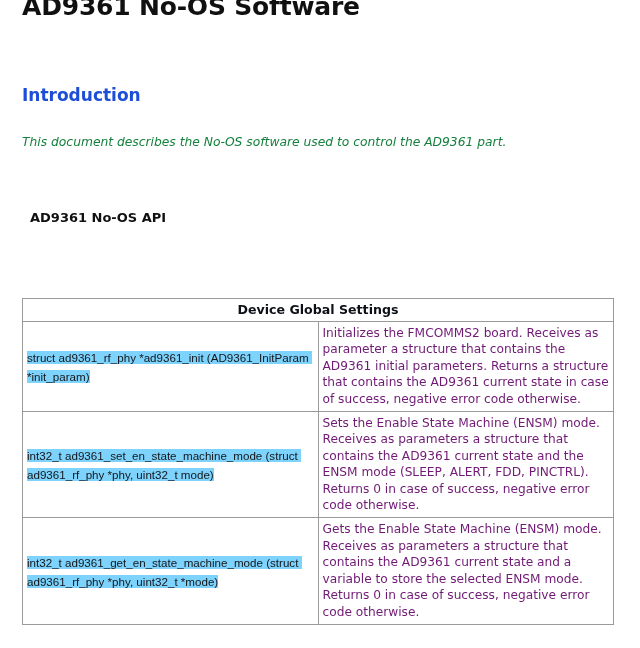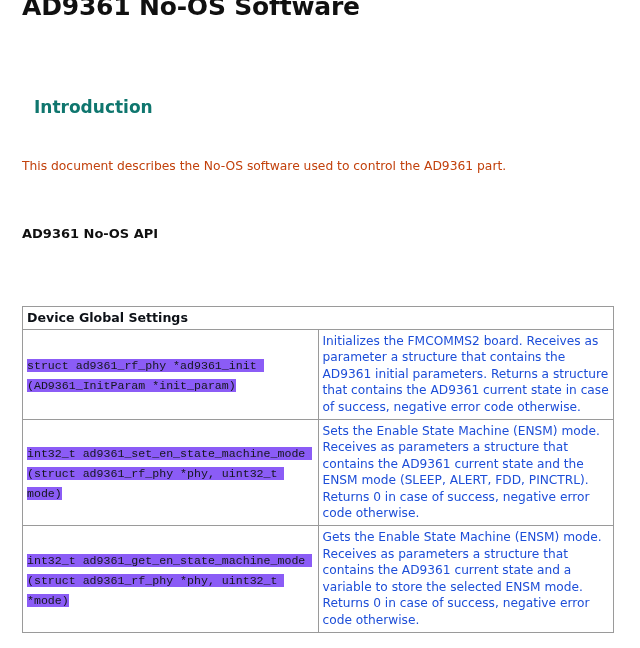--- a/index.html
+++ b/index.html
@@ -27,36 +27,37 @@
     font-weight: bold;
     letter-spacing: -0.2px;
     color: #101010;
     margin: 0;
     padding: 0;
     line-height: 30px;
   }
   h2.section-title {
     font-size: 17px;
     font-weight: bold;
-    color: #0f766e;
-    margin: 12px;
+    color: #1d4ed8;
+    margin: 0;
     line-height: 22px;
   }
   h3.sub-title {
     font-size: 13px;
     font-weight: bold;
     color: #101010;
-    margin: 0;
+    margin: 8px;
     line-height: 18px;
   }
   p.body-text {
     font-size: 12.3px;
     line-height: 17px;
-    color: #c2410c;
+    color: #15803d;
     margin: 0;
+    font-style: italic;
   }
   .sp-intro   { height: 62px; }
   .sp-a       { height: 28px; }
   .sp-b       { height: 50px; }
   .sp-c       { height: 27px; }
   .sp-d       { height: 18px; }
   .sp-e       { height: 18px; }
 
   table.api-table {
     width: 592px;
@@ -64,43 +65,43 @@
     border: 1px solid #8a8a8a;
     table-layout: fixed;
     background: #ffffff;
   }
   table.api-table td {
     border: 1px solid #9a9a9a;
     vertical-align: middle;
     padding: 3px 4px 4px 4px;
   }
   td.section-head {
-    text-align: left;
+    text-align: center;
     font-size: 12.6px;
     font-weight: bold;
     color: #0d1117;
     padding: 2px 4px 3px 4px;
   }
   td.sig-cell {
     width: 296px;
     padding: 5px 3px 5px 4px;
   }
   td.desc-cell {
     font-size: 12.2px;
     line-height: 16.4px;
-    color: #1d4ed8;
+    color: #701a75;
     vertical-align: top;
     padding: 2px 4px 3px 6px;
   }
   code.sig {
-    font-family: Liberation Mono, monospace;
+    font-family: Liberation Sans, sans-serif;
     font-size: 11.6px;
     line-height: 16px;
     color: #14161c;
-    background: #8b5cf6;
+    background: #7dd3fc;
     box-decoration-break: clone;
     -webkit-box-decoration-break: clone;
     white-space: pre-wrap;
     word-break: normal;
   }
 </style>
 </head>
 <body>
 
 <div class="page">

